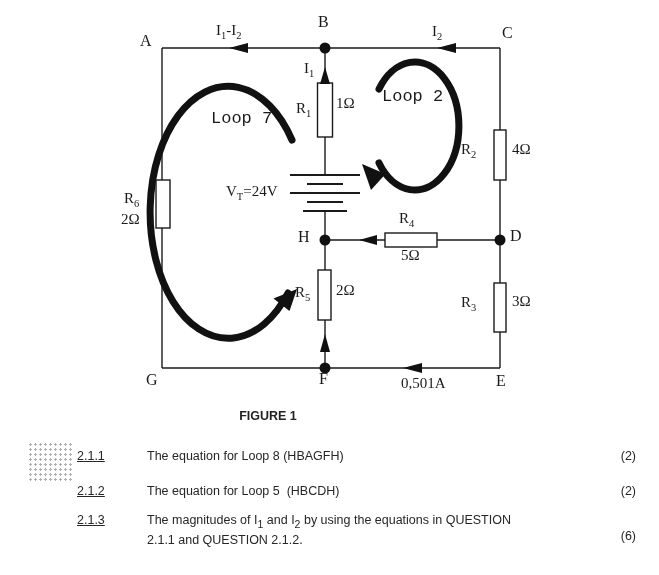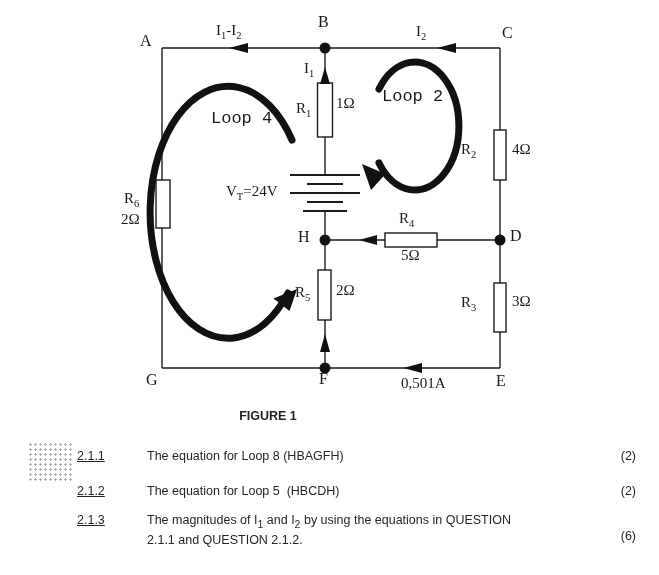--- a/index.html
+++ b/index.html
@@ -103,27 +103,27 @@
   <div class="lbl" style="left:295px;top:285px"><span>R</span><span class="sb">5</span></div>
   <div class="lbl" style="left:336px;top:283px">2Ω</div>
 
   <div class="lbl" style="left:124px;top:191px"><span>R</span><span class="sb">6</span></div>
   <div class="lbl" style="left:121px;top:212px">2Ω</div>
 
   <div class="lbl" style="left:226px;top:184px"><span>V</span><span class="sb">T</span><span>=24V</span></div>
 
   <div class="lbl" style="left:216px;top:23px"><span>I</span><span class="sb">1</span><span>-I</span><span class="sb">2</span></div>
 
-  <div class="lbl" style="left:416px;top:24px"><span>I</span><span class="sb">2</span></div>
+  <div class="lbl" style="left:432px;top:24px"><span>I</span><span class="sb">2</span></div>
 
   <div class="lbl" style="left:304px;top:61px"><span>I</span><span class="sb">1</span></div>
 
   <div class="lbl" style="left:401px;top:376px">0,501A</div>
 
-  <div class="lbl loopl" style="left:211px;top:110px">Loop 4</div>
+  <div class="lbl loopl" style="left:211px;top:110px">Loop 7</div>
   <div class="lbl loopl" style="left:382px;top:88px">Loop 2</div>
 
   <div class="caption">FIGURE 1</div>
 
   <div class="stamp"></div>
 
   <div class="q qnum" style="top:448px">2.1.1</div>
   <div class="q qtext" style="top:448px">The equation for Loop 8 (HBAGFH)</div>
   <div class="q qmark" style="top:448px">(2)</div>
 

